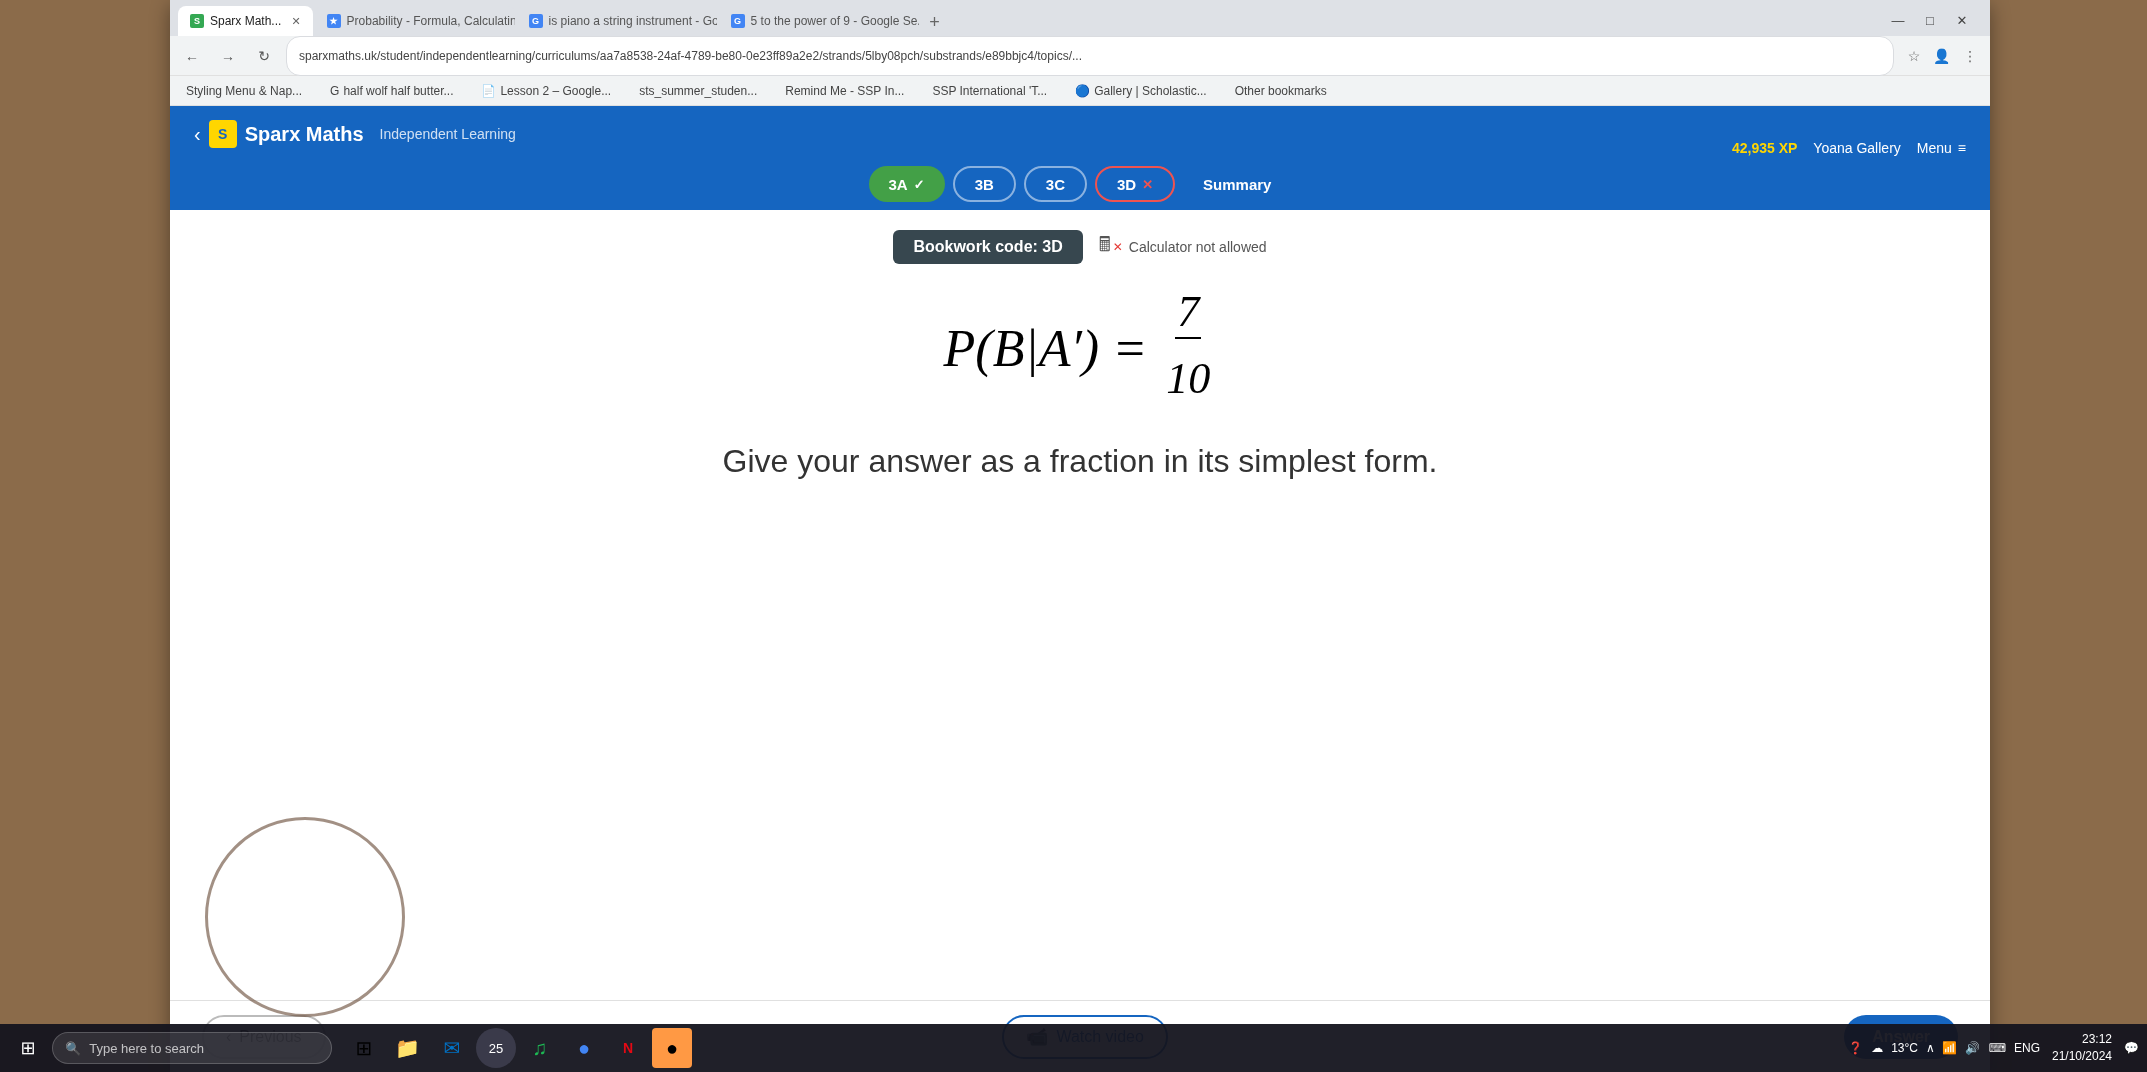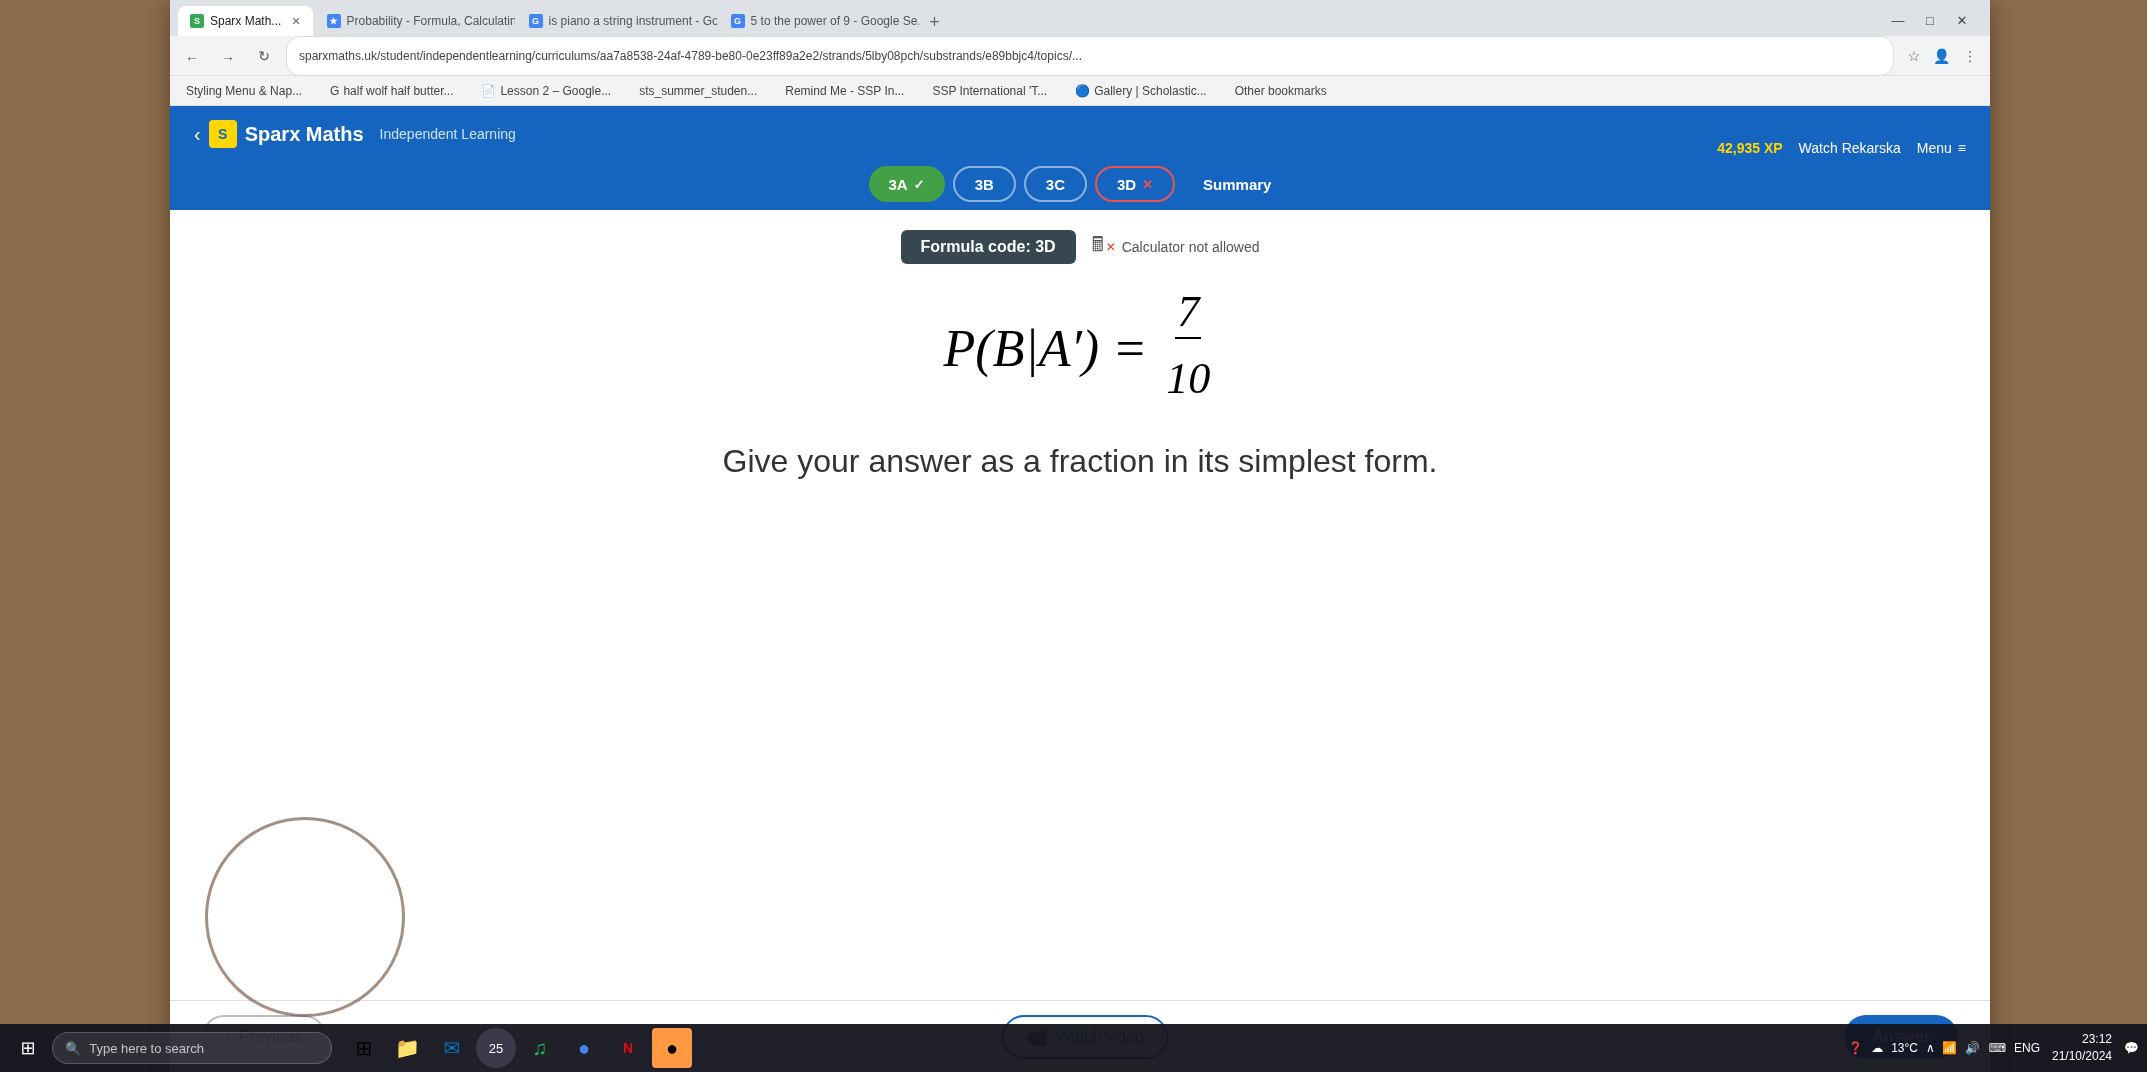--- a/index.html
+++ b/index.html
@@ -617,21 +617,21 @@
 
     <div class="sparx-header">
       <div class="sparx-back-btn">‹</div>
       <div class="sparx-logo">
         <div class="sparx-logo-icon">S</div>
         <span class="sparx-logo-text">Sparx Maths</span>
         <span class="sparx-subtitle">Independent Learning</span>
       </div>
       <div class="sparx-header-right">
         <span class="xp-badge">42,935 XP</span>
-        <span class="user-name">Watch Rekarska</span>
+        <span class="user-name">Yoana Gallery</span>
         <div class="menu-btn">
           <span>Menu</span>
           <span>≡</span>
         </div>
       </div>
     </div>
 
     <div class="nav-tabs">
       <div class="nav-tab completed">
         <span>3A</span>
@@ -648,21 +648,21 @@
         <span class="tab-x">✕</span>
       </div>
       <div class="nav-tab summary">
         <span>Summary</span>
       </div>
     </div>
 
     <div class="question-area">
 
       <div class="bookwork-row">
-        <div class="bookwork-code">Formula code: 3D</div>
+        <div class="bookwork-code">Bookwork code: 3D</div>
         <div class="calculator-badge">
           <span class="calc-icon">🖩</span>
           <span class="calc-x">✕</span>
           <span>Calculator not allowed</span>
         </div>
       </div>
 
       <div class="math-content">
 
         <div class="formula-main">

